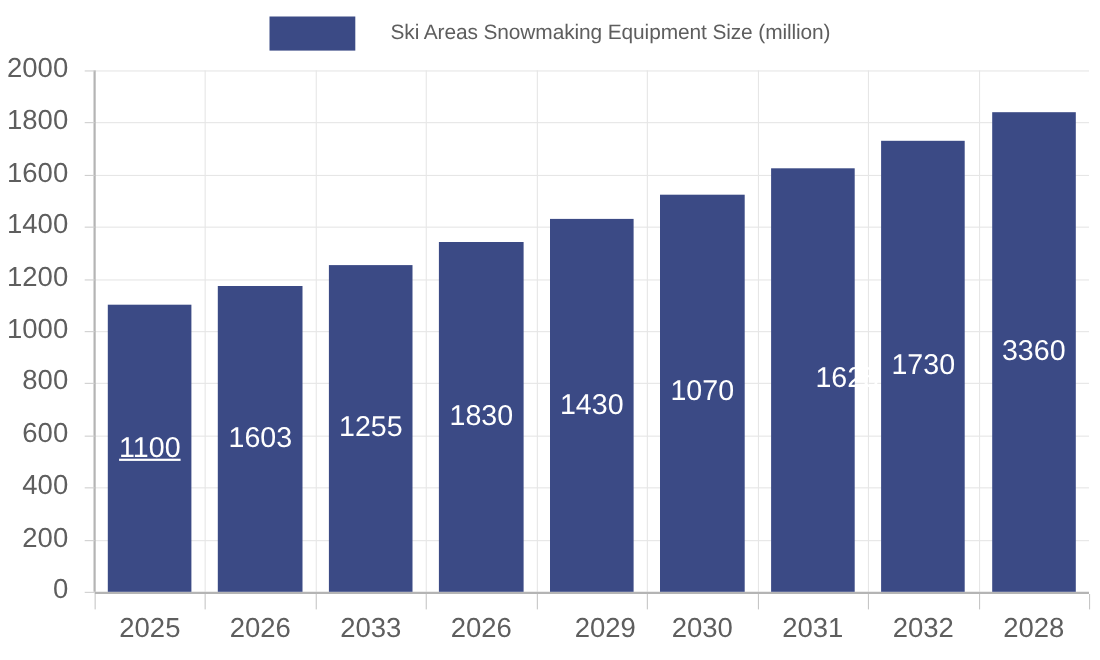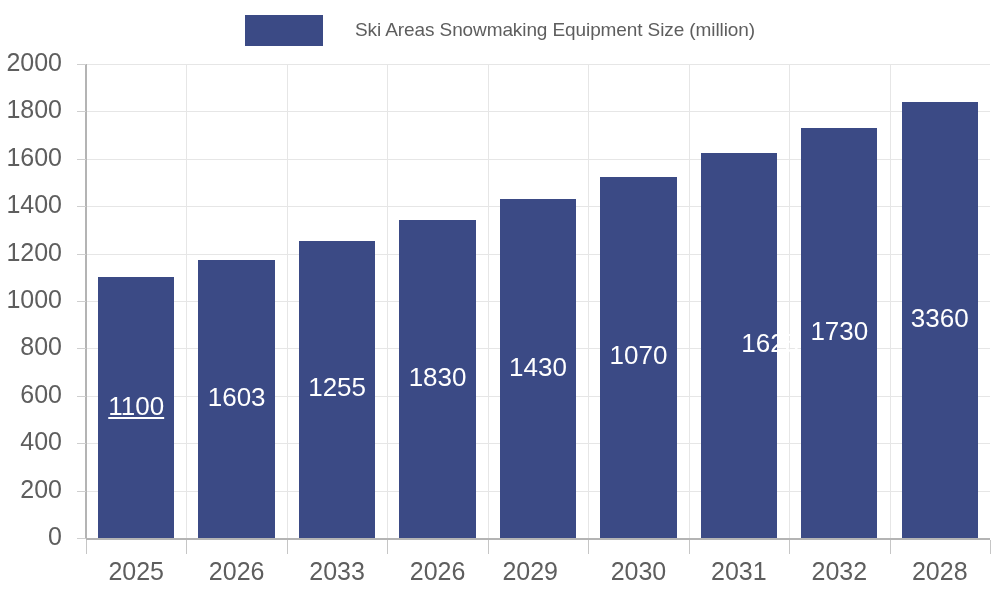--- a/index.html
+++ b/index.html
@@ -193,21 +193,21 @@
     </div>
 
   <div id="axis-left"></div>
   <div id="axis-bottom"></div>
 
   <div id="xaxis">
       <div class="xtick-label" style="left: 86px; width: 100.444px;">2025</div>
       <div class="xtick-label" style="left: 186.444px; width: 100.444px;">2026</div>
       <div class="xtick-label" style="left: 286.889px; width: 100.444px;">2033</div>
       <div class="xtick-label" style="left: 387.333px; width: 100.444px;">2026</div>
-      <div class="xtick-label" style="left: 480px; width: 100.444px;">2029</div>
+      <div class="xtick-label" style="left: 500px; width: 100.444px;">2029</div>
       <div class="xtick-label" style="left: 588.222px; width: 100.444px;">2030</div>
       <div class="xtick-label" style="left: 688.667px; width: 100.444px;">2031</div>
       <div class="xtick-label" style="left: 789.111px; width: 100.444px;">2032</div>
       <div class="xtick-label" style="left: 889.556px; width: 100.444px;">2028</div>
       <div class="xtick-mark" style="left: 86px;"></div>
       <div class="xtick-mark" style="left: 186.444px;"></div>
       <div class="xtick-mark" style="left: 286.889px;"></div>
       <div class="xtick-mark" style="left: 387.333px;"></div>
       <div class="xtick-mark" style="left: 487.778px;"></div>
       <div class="xtick-mark" style="left: 588.222px;"></div>

